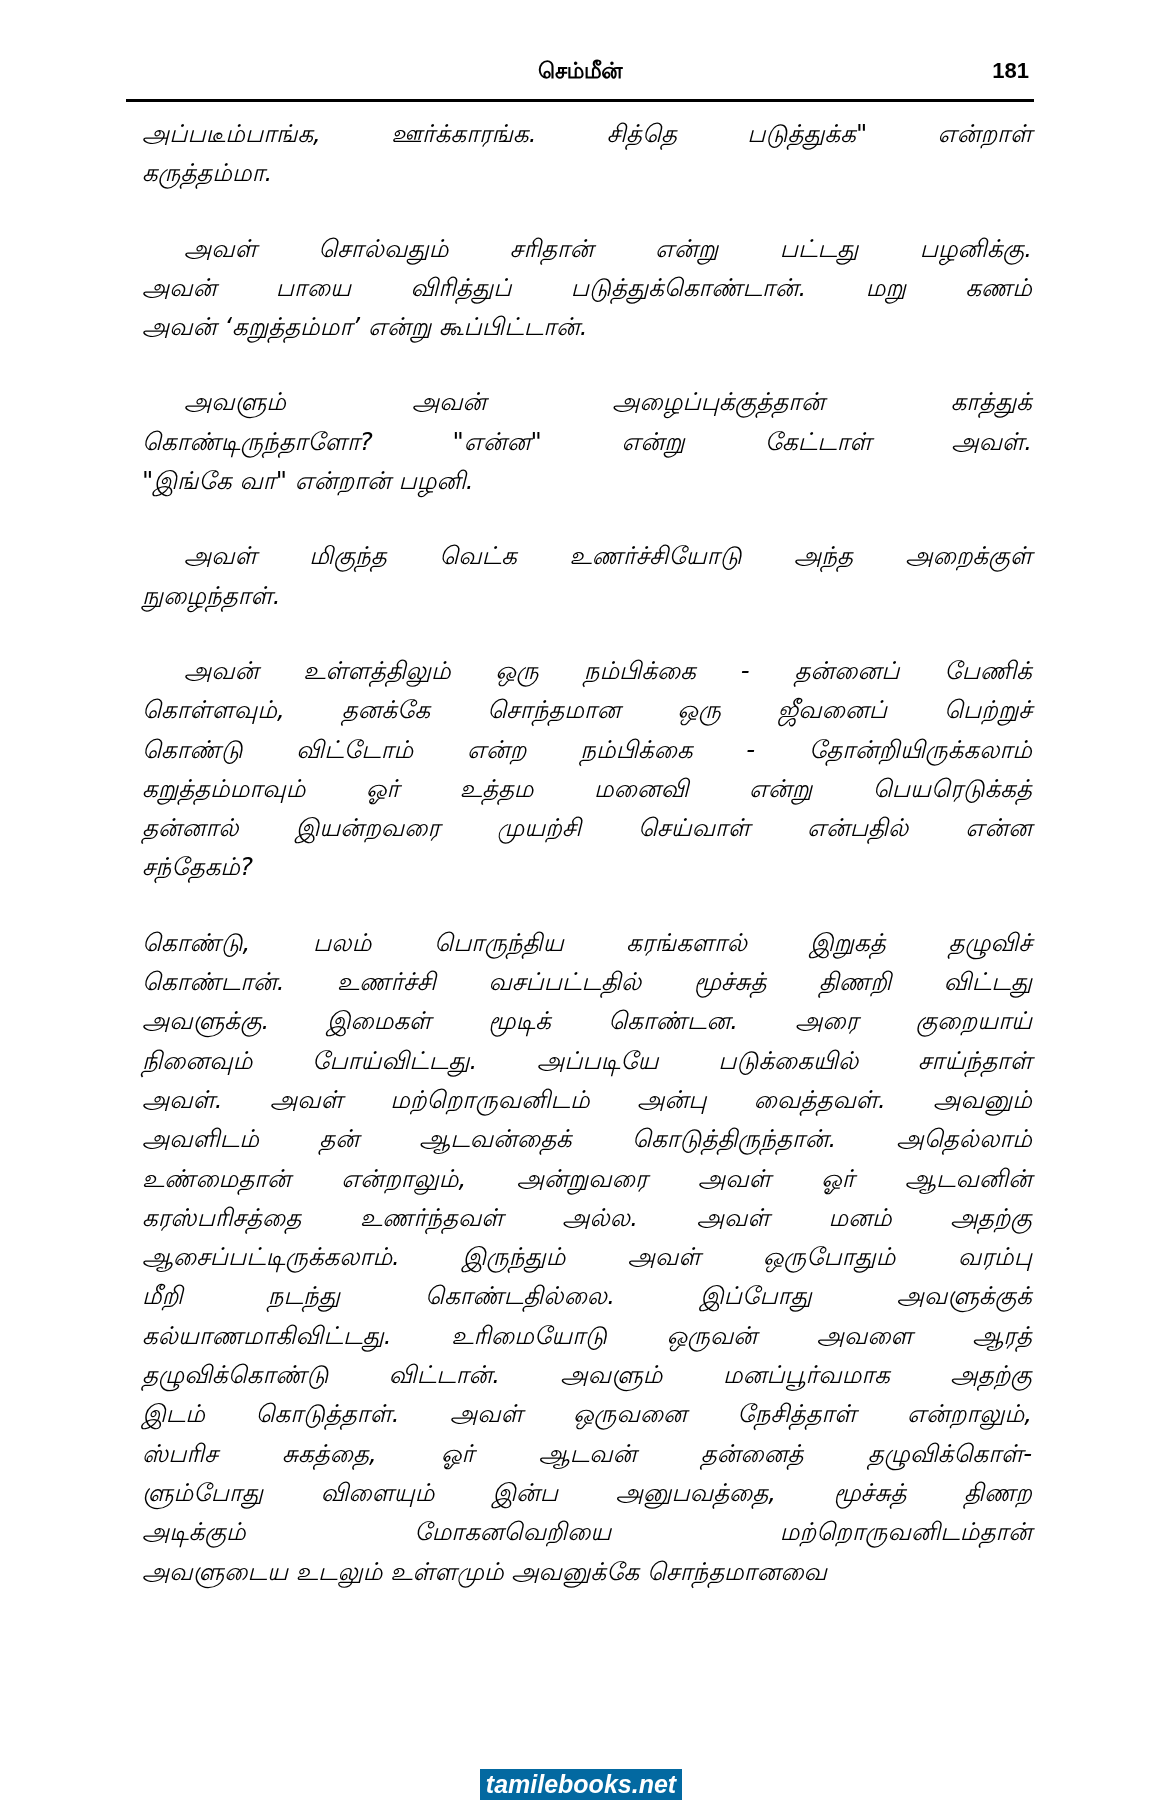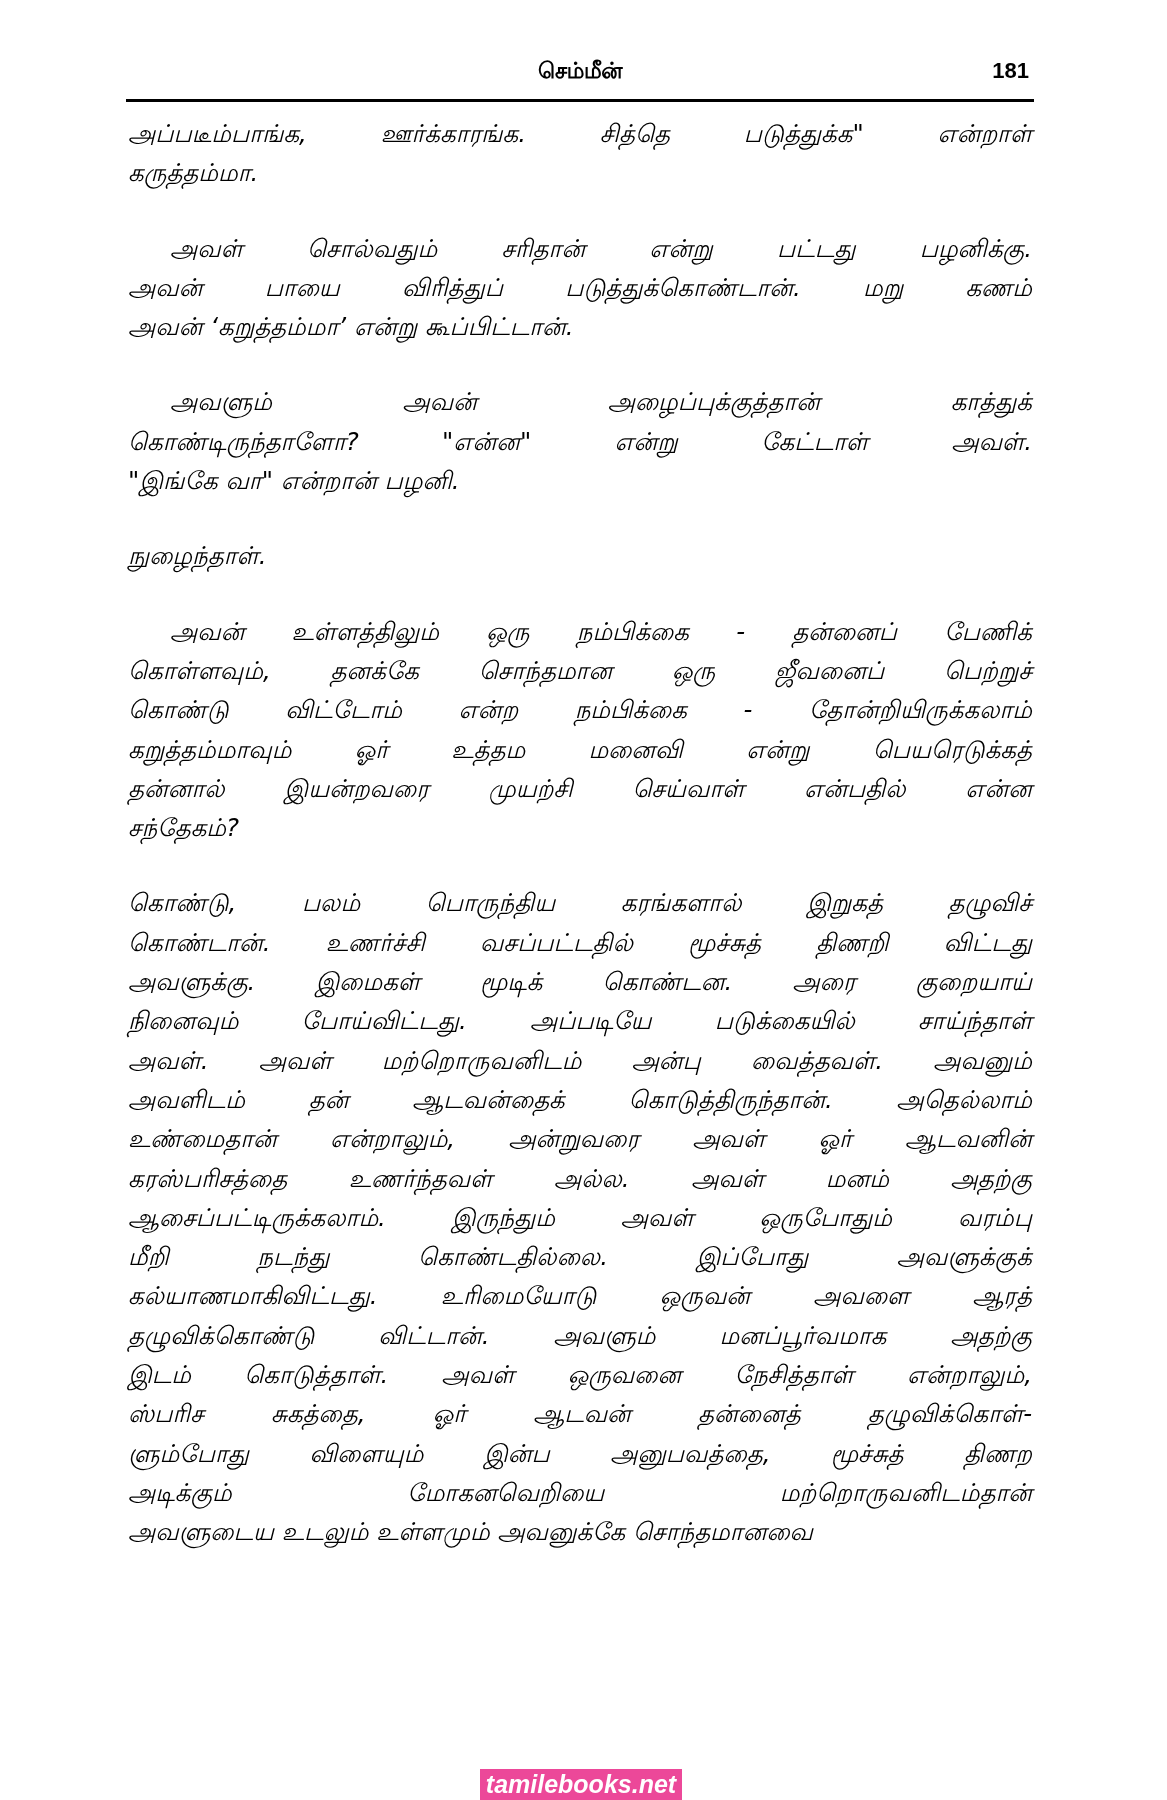--- a/index.html
+++ b/index.html
@@ -5,25 +5,25 @@
   html, body { margin:0; padding:0; background:#ffffff; }
   body { width:1167px; height:1800px; position:relative; overflow:hidden; color:#000; }
   .page { position:absolute; left:0; top:0; width:1167px; height:1484px;padding-left:44px; }
   .running-head { position:absolute; left:127px; top:52px; width:906px; height:38px; }
   .running-title { position:absolute; left:0; right:0; top:0; text-align:center;
     font-family:"DejaVu Sans", sans-serif; font-weight:bold; font-size:22px; line-height:38px; letter-spacing:-0.5px; }
   .page-number { position:absolute; right:4px; top:0; font-family:"Liberation Sans", sans-serif; font-weight:bold; font-size:22px; line-height:38px; }
   .rule { position:absolute; left:126px; top:99px; width:908px; height:3px; background:#000; }
   .body-text { position:absolute; left:128px; top:114px; width:904px;
     font-family:"DejaVu Sans", sans-serif; font-size:24.5px; line-height:39.3px; font-style:italic; }
-  .para { margin:0 0 36px 0; text-align:justify; text-align-last:left; }
+  .para { margin:0 0 36px 14px; text-align:justify; text-align-last:left; }
   .para.indent { text-indent:42px; }
   .line { display:block; white-space:nowrap; text-align-last:justify; text-align:justify; }
   .line.last { text-align-last:left; }
-  .badge { position:absolute; left:480px; top:1769px; width:202px; height:31px; background:#ec4899; color:#fff;
+  .badge { position:absolute; left:480px; top:1769px; width:202px; height:31px; background:#0369a1; color:#fff;
     font-family:"Liberation Sans", sans-serif; font-weight:bold; font-style:italic; font-size:25px; line-height:31px; text-align:center; }
 </style>
 </head>
 <body>
 
 <div class="page">
   <div class="running-head">
     <div class="running-title">செம்மீன்</div>
     <div class="page-number">181</div>
   </div>
@@ -38,20 +38,21 @@
         <span class="line" style="padding-left: 42px;">அவள் சொல்வதும் சரிதான் என்று பட்டது பழனிக்கு.</span>
         <span class="line">அவன் பாயை விரித்துப் படுத்துக்கொண்டான். மறு கணம்</span>
         <span class="line last">அவன் ‘கறுத்தம்மா’ என்று கூப்பிட்டான்.</span>
       </div>
       <div class="para indent" style="text-indent: 0px;">
         <span class="line" style="padding-left: 42px;">அவளும் அவன் அழைப்புக்குத்தான் காத்துக்</span>
         <span class="line">கொண்டிருந்தாளோ? "என்ன" என்று கேட்டாள் அவள்.</span>
         <span class="line last">"இங்கே வா" என்றான் பழனி.</span>
       </div>
       <div class="para indent" style="text-indent: 0px;">
+        <span class="line" style="padding-left: 42px;">அவள் மிகுந்த வெட்க உணர்ச்சியோடு அந்த அறைக்குள்</span>
         <span class="line last">நுழைந்தாள்.</span>
       </div>
       <div class="para indent" style="text-indent: 0px;">
         <span class="line" style="padding-left: 42px;">அவன் உள்ளத்திலும் ஒரு நம்பிக்கை - தன்னைப் பேணிக்</span>
         <span class="line">கொள்ளவும், தனக்கே சொந்தமான ஒரு ஜீவனைப் பெற்றுச்</span>
         <span class="line">கொண்டு விட்டோம் என்ற நம்பிக்கை - தோன்றியிருக்கலாம்</span>
         <span class="line">கறுத்தம்மாவும் ஓர் உத்தம மனைவி என்று பெயரெடுக்கத்</span>
         <span class="line">தன்னால் இயன்றவரை முயற்சி செய்வாள் என்பதில் என்ன</span>
         <span class="line last">சந்தேகம்?</span>
       </div>

